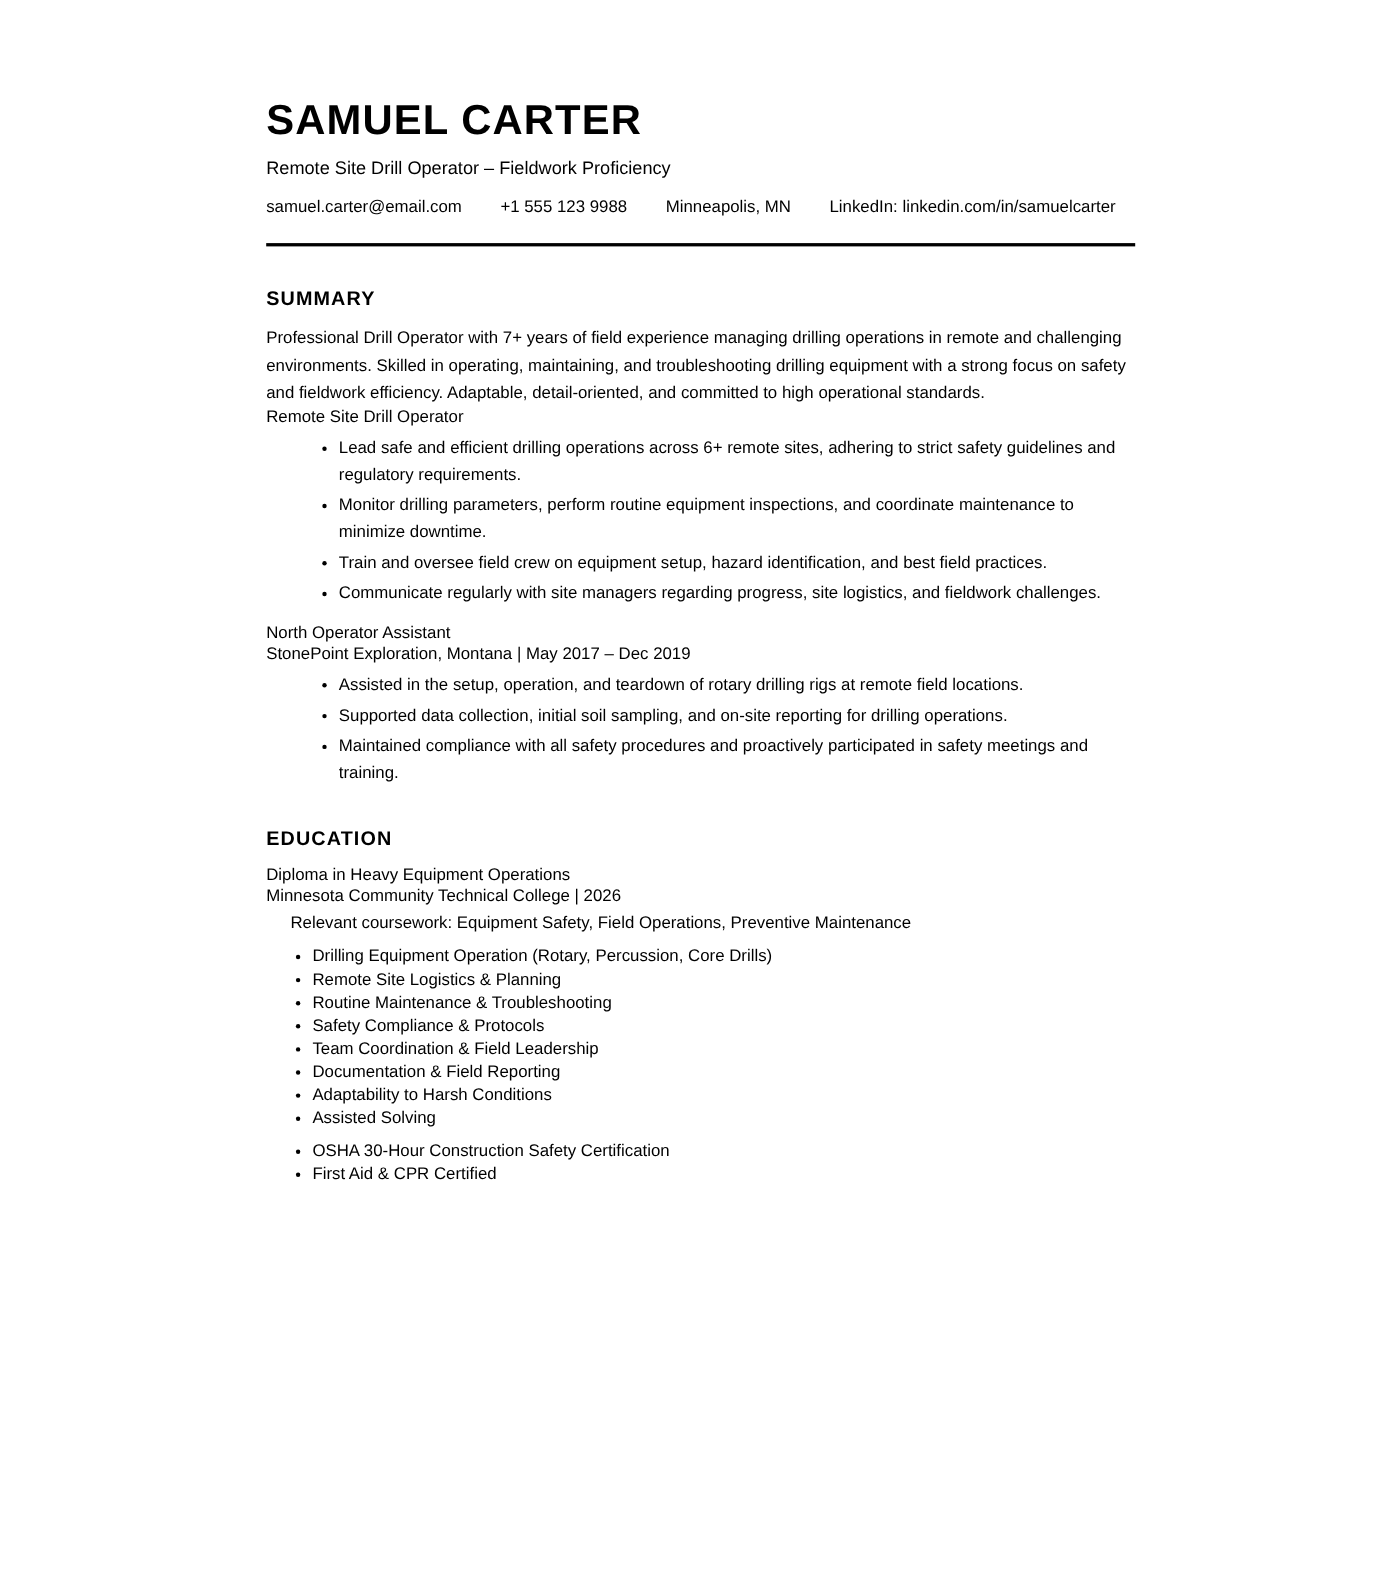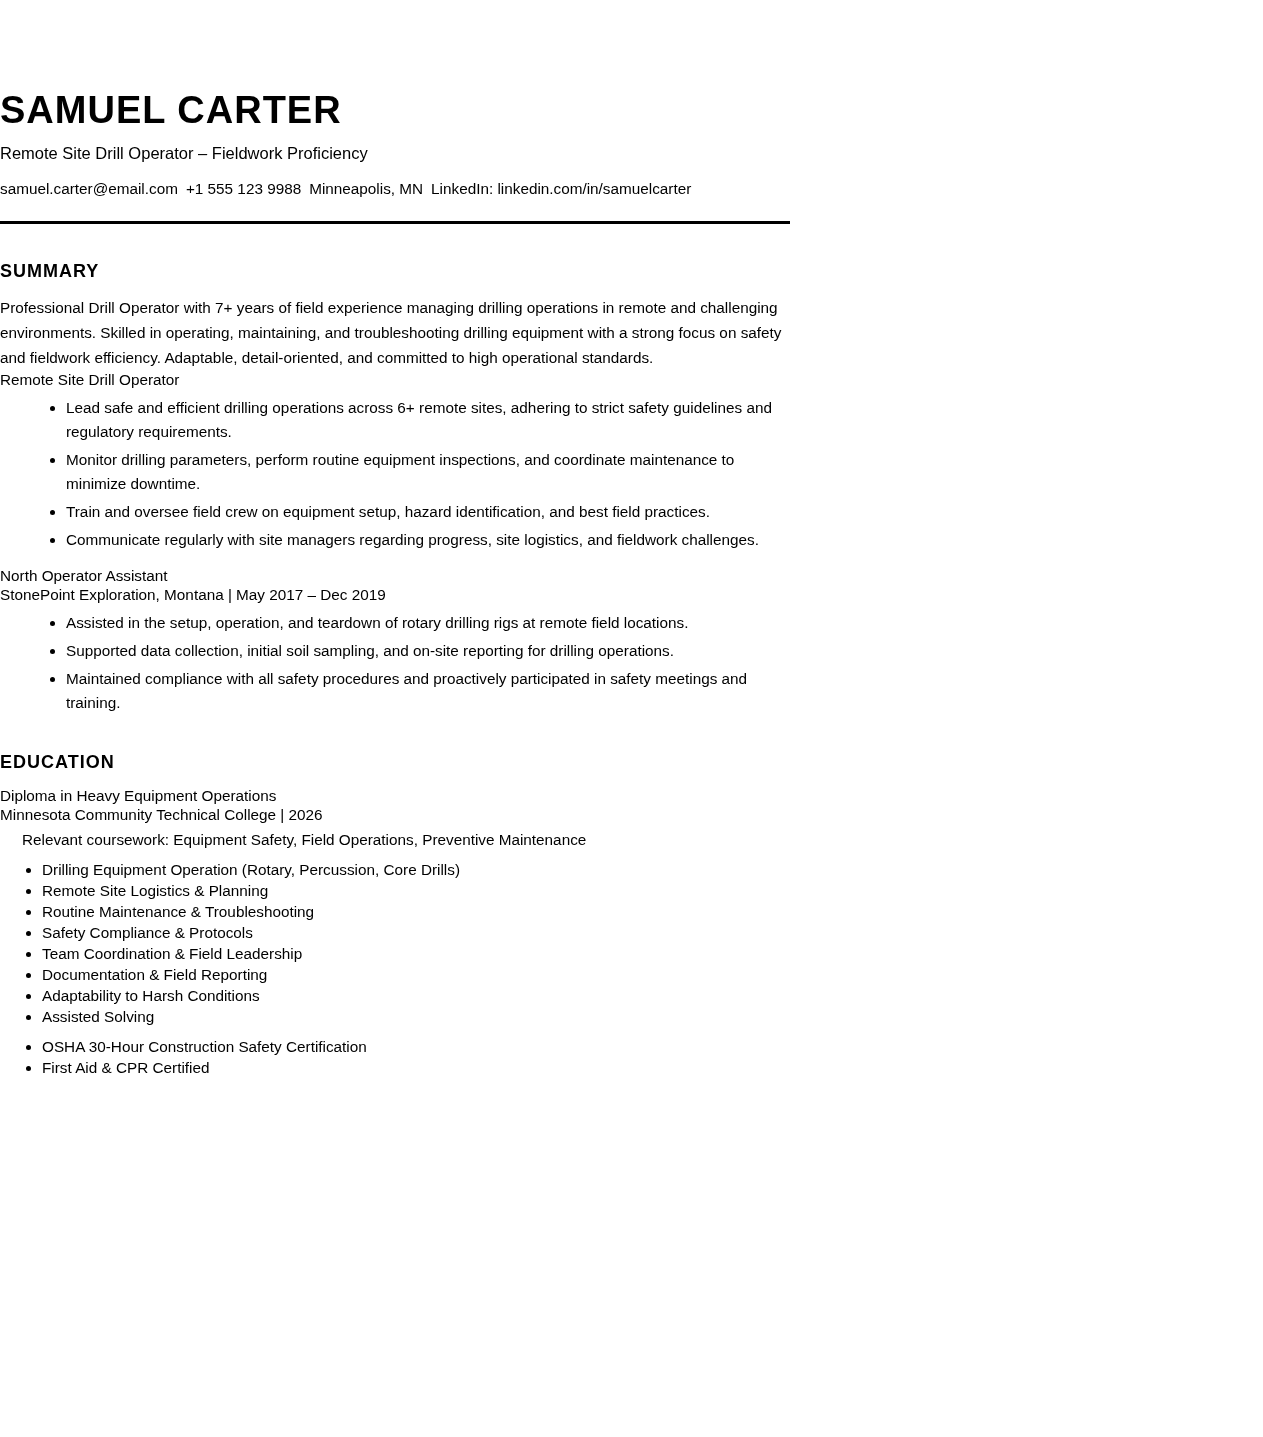--- a/index.html
+++ b/index.html
@@ -9,38 +9,39 @@
     color: #000000;
     font-family: "Liberation Sans", "DejaVu Sans", sans-serif;
   }
   body {
     width: 1263px;
     height: 1437px;
     overflow: hidden;
   }
   .resume {
     width: 790px;
+    margin-left: 242px;
     padding-top: 88px;
   }
   .name {
     font-size: 38px;
     font-weight: bold;
     letter-spacing: 1px;
     line-height: 44px;
     margin: 0 0 10px 0;
   }
   .subtitle {
     font-size: 16.5px;
     line-height: 22px;
     margin: 0 0 15px 0;
     font-weight: normal;
   }
   .contact-row {
     display: flex;
-    gap: 8px;
+    gap: 35px;
     font-size: 15.3px;
     line-height: 20px;
     margin: 0;
   }
   .rule {
     border: none;
     border-top: 3px solid #000000;
     margin: 22px 0 0 0;
   }
   h2.section-heading {

